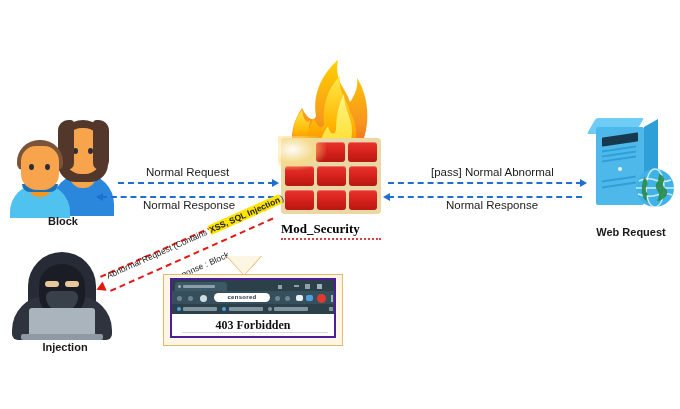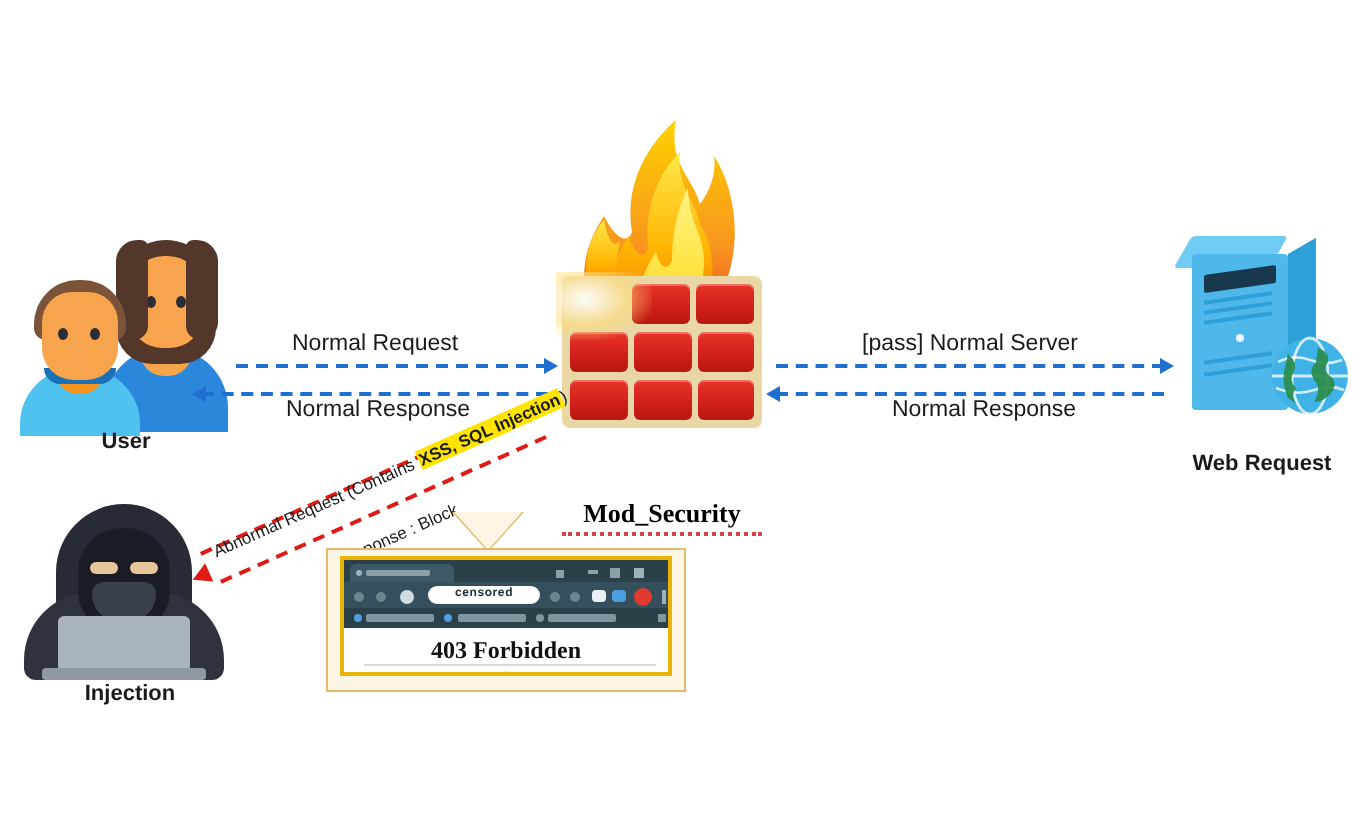--- a/index.html
+++ b/index.html
@@ -26,25 +26,24 @@
     font-size: 11px;
     color: #1a1a1a;
     text-align: center;
     white-space: nowrap;
   }
   .caption-ms {
     font-family: "Liberation Serif", serif;
     font-weight: bold;
     font-size: 13px;
     color: #000;
-    text-align: center;
+    text-align: left;
     white-space: nowrap;
     border-bottom: 2px dotted #d24444;
     padding-bottom: 1px;
-    margin-top: 28px;
   }
 
   
   .person { position: absolute; }
   .head {
     position: absolute;
     border-radius: 50%;
   }
   .hair { position: absolute; }
   .body-shape { position: absolute; }
@@ -145,21 +144,21 @@
   .callout-tip-b {
     position: absolute;
     width: 0; height: 0;
     border-left: 18px solid transparent;
     border-right: 18px solid transparent;
     border-bottom: 20px solid #e3b96b;
   }
   .browser {
     position: absolute;
     background: #fef9c3;
-    border: 2px solid #eab308;
+    border: 2px solid #4c1d95;
     box-sizing: border-box;
     overflow: hidden;
   }
   .b-titlebar {
     position: absolute;
     left: 0; top: 0;
     background: #2c4049;
   }
   .b-navbar {
     position: absolute;
@@ -250,21 +249,21 @@
     <div class="hair" style="left:85px; top:8px; width:16px; height:50px; background:#52372a; border-radius:4px 12px 10px 8px;"></div>
 
     <div class="body-shape" style="left:2px; top:72px; width:60px; height:34px; background:#4fc2f0; border-radius:28px 28px 0 0;"></div>
     <div class="body-shape" style="left:20px; top:72px; width:24px; height:13px; background:#f7951e; border-radius:0 0 11px 11px;"></div>
     <div class="body-shape" style="left:14px; top:72px; width:36px; height:8px; background:#1b71b8; border-radius:0 0 14px 14px;"></div>
     <div class="hair" style="left:9px; top:28px; width:46px; height:30px; background:#7b5339; border-radius:22px 22px 6px 6px;"></div>
     <div class="head" style="left:13px; top:34px; width:38px; height:44px; background:#f8a44d; border-radius:15px 15px 16px 16px;"></div>
     <div class="eye" style="left:21px; top:52px;"></div>
     <div class="eye" style="left:37px; top:52px;"></div>
   </div>
-  <div class="caption abs" style="left:18px; top:215px; width:90px;">User</div>
+  <div class="caption abs" style="left:18px; top:215px; width:90px;">Block</div>
 
   <div class="person abs" style="left:10px; top:250px; width:110px; height:90px;">
     <div class="atk-hood" style="left:18px; top:2px; width:68px; height:78px; background:#272b35; border-radius:34px 34px 16px 16px;"></div>
     <div class="atk-hood" style="left:2px; top:46px; width:100px; height:44px; background:#2e333e; border-radius:34px 34px 6px 6px;"></div>
     <div class="atk-hood" style="left:29px; top:14px; width:46px; height:52px; background:#1a1d25; border-radius:22px 22px 20px 20px;"></div>
     <div class="abs" style="left:35px; top:31px; width:14px; height:6px; background:#e8c79a; border-radius:3px;"></div>
     <div class="abs" style="left:55px; top:31px; width:14px; height:6px; background:#e8c79a; border-radius:3px;"></div>
     <div class="abs" style="left:36px; top:41px; width:32px; height:20px; background:#3a4049; border-radius:6px 6px 14px 14px;"></div>
     <div class="abs" style="left:19px; top:58px; width:66px; height:28px; background:#aab4bd; border-radius:3px;"></div>
     <div class="abs" style="left:11px; top:84px; width:82px; height:6px; background:#8e99a3; border-radius:2px;"></div>
@@ -343,21 +342,21 @@
   <div class="caption abs" style="left:586px; top:226px; width:90px;">Web Request</div>
 
   <div class="flow-label" style="left:146px; top:166px;">Normal Request</div>
   <div class="dline" style="left:118px; top:182px; width:156px;"></div>
   <div class="arrow-r" style="left:272px; top:179px;"></div>
 
   <div class="dline" style="left:101px; top:196px; width:173px;"></div>
   <div class="arrow-l" style="left:96px; top:193px;"></div>
   <div class="flow-label" style="left:143px; top:199px;">Normal Response</div>
 
-  <div class="flow-label" style="left:431px; top:166px;">[pass] Normal Server</div>
+  <div class="flow-label" style="left:431px; top:166px;">[pass] Normal Abnormal</div>
   <div class="dline" style="left:388px; top:182px; width:194px;"></div>
   <div class="arrow-r" style="left:580px; top:179px;"></div>
 
   <div class="dline" style="left:388px; top:196px; width:194px;"></div>
   <div class="arrow-l" style="left:383px; top:193px;"></div>
   <div class="flow-label" style="left:446px; top:199px;">Normal Response</div>
 
   <div class="rline" style="left:100px; top:276px; width:182px; transform:rotate(-24deg);"></div>
   <div class="rarrow" style="left:263px; top:200px;
               border-left:9px solid #e01b14; border-top:5px solid transparent; border-bottom:5px solid transparent;

